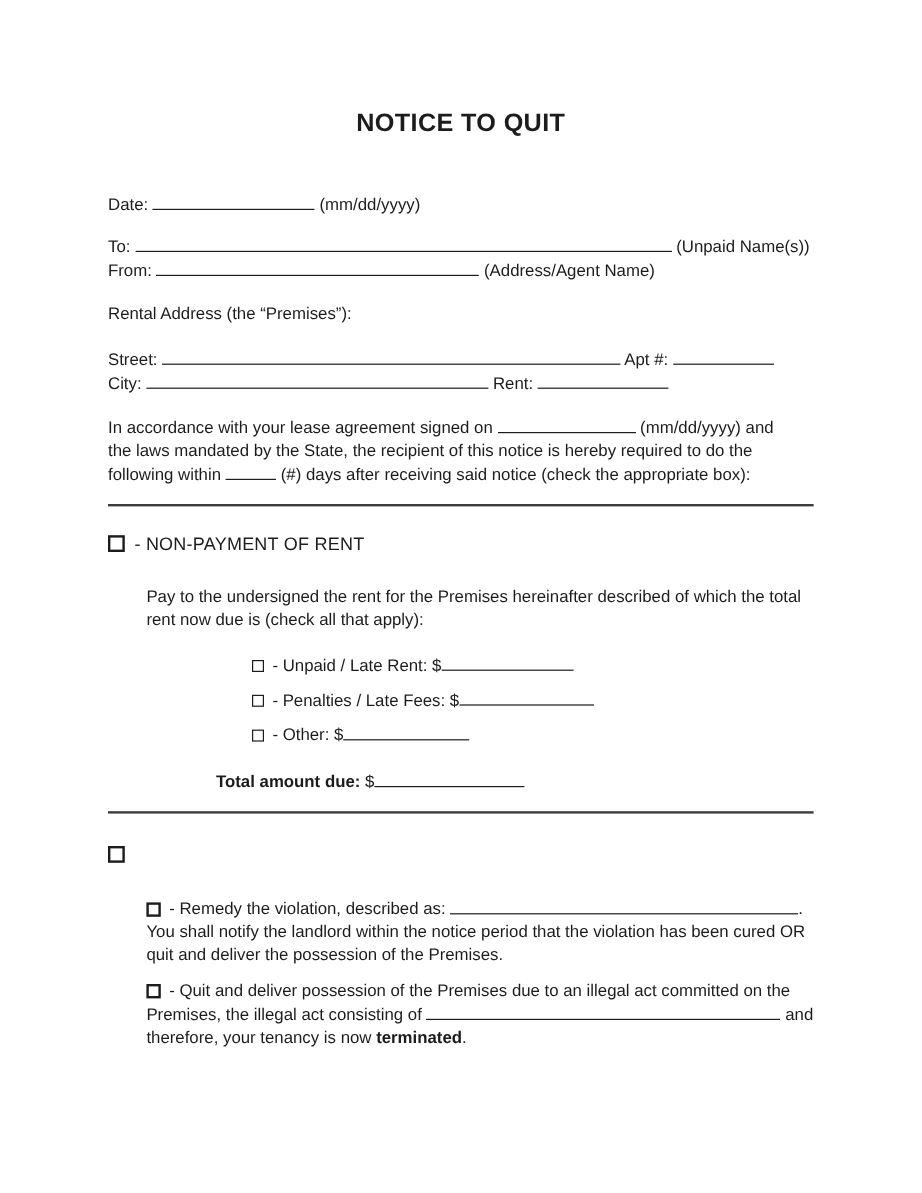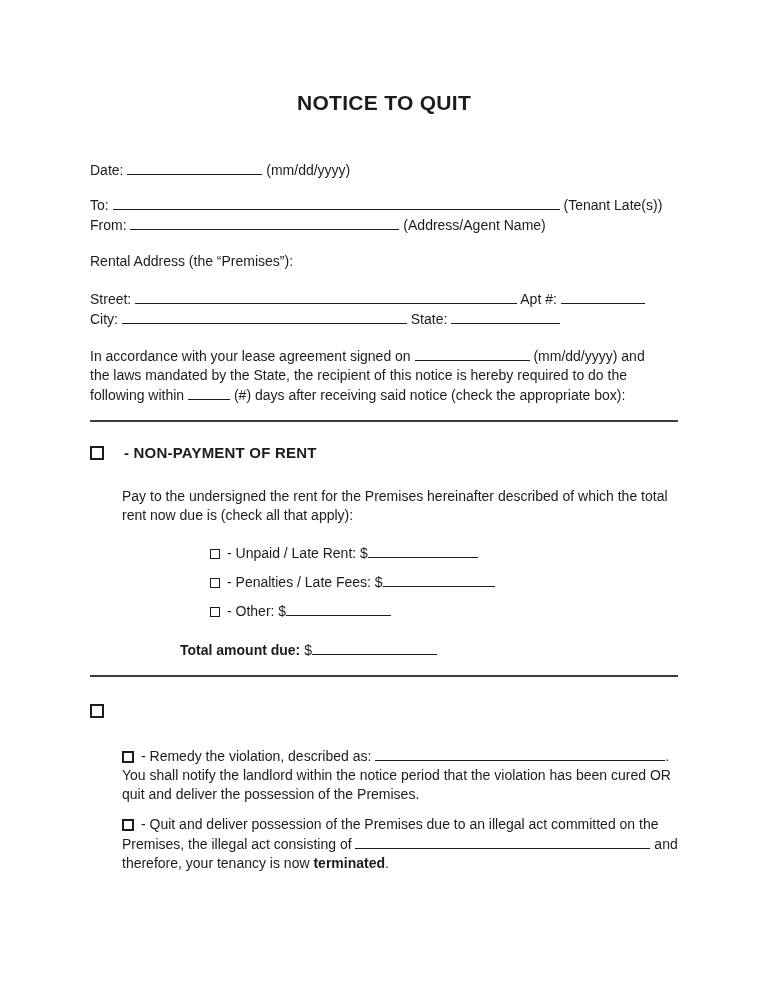--- a/index.html
+++ b/index.html
@@ -19,21 +19,21 @@
   .b-date { width: 135px; }  .b-to { width: 447px; }  .b-from { width: 269px; }
   .b-street { width: 382px; }  .b-apt { width: 84px; }
   .b-city { width: 285px; }  .b-state { width: 109px; }
   .b-signed { width: 115px; }  .b-within { width: 42px; }
   .b-amt1 { width: 110px; }  .b-amt2 { width: 112px; }  .b-amt3 { width: 105px; }
   .b-total { width: 125px; }  .b-remedy { width: 290px; }  .b-consist { width: 295px; }
   .cb { display: inline-block; background: #ffffff; }
   .cb-lg { width: 14px; height: 14px; border: 2px solid #1c1c1c; vertical-align: -2px; }
   .cb-md { width: 12px; height: 12px; border: 2px solid #1c1c1c; vertical-align: -2px; }
   .cb-sm { width: 10px; height: 10px; border: 1px solid #1c1c1c; vertical-align: -1px; }
-  .htxt { margin-left: 20px; font-weight: bold; font-size: 15px; letter-spacing: 0.2px; }
+  .htxt { margin-left: 8px; font-weight: normal; font-size: 15px; letter-spacing: 0.2px; }
   .sec-heading { line-height: 20px; }
   .itxt { margin-left: 7px; }
   .bold { font-weight: bold; }
   .rule { border: none; border-top: 2px solid #3d3d3d; height: 0; }
   .indent1 { padding-left: 32px; }
   .indent2 { padding-left: 90px; }
   .mt-date { margin-top: 44px; }
   .mt-tofrom { margin-top: 15px; }
   .mt-rental { margin-top: 17px; }
   .mt-addr { margin-top: 18px; }
@@ -60,29 +60,29 @@
 <body>
 
 <div class="page">
   <div class="content">
 
     <div class="title">NOTICE TO QUIT</div>
 
     <div class="line mt-date"><span>Date: </span><span class="blank b-date"></span><span> (mm/dd/yyyy)</span></div>
 
     <div class="mt-tofrom">
-      <div class="line"><span>To: </span><span class="blank b-to"></span><span> (Tenant Late(s))</span></div>
+      <div class="line"><span>To: </span><span class="blank b-to"></span><span> (Unpaid Name(s))</span></div>
       <div class="line"><span>From: </span><span class="blank b-from"></span><span> (Address/Agent Name)</span></div>
     </div>
 
     <div class="line mt-rental">Rental Address (the “Premises”):</div>
 
     <div class="mt-addr">
       <div class="line"><span>Street: </span><span class="blank b-street"></span><span> Apt #: </span><span class="blank b-apt"></span></div>
-      <div class="line"><span>City: </span><span class="blank b-city"></span><span> State: </span><span class="blank b-state"></span></div>
+      <div class="line"><span>City: </span><span class="blank b-city"></span><span> Rent: </span><span class="blank b-state"></span></div>
     </div>
 
     <div class="mt-intro">
       <div class="line"><span>In accordance with your lease agreement signed on </span><span class="blank b-signed"></span><span> (mm/dd/yyyy) and</span></div>
       <div class="line">the laws mandated by the State, the recipient of this notice is hereby required to do the</div>
       <div class="line"><span>following within </span><span class="blank b-within"></span><span> (#) days after receiving said notice (check the appropriate box):</span></div>
     </div>
 
     <div class="rule mt-rule1"></div>
 

